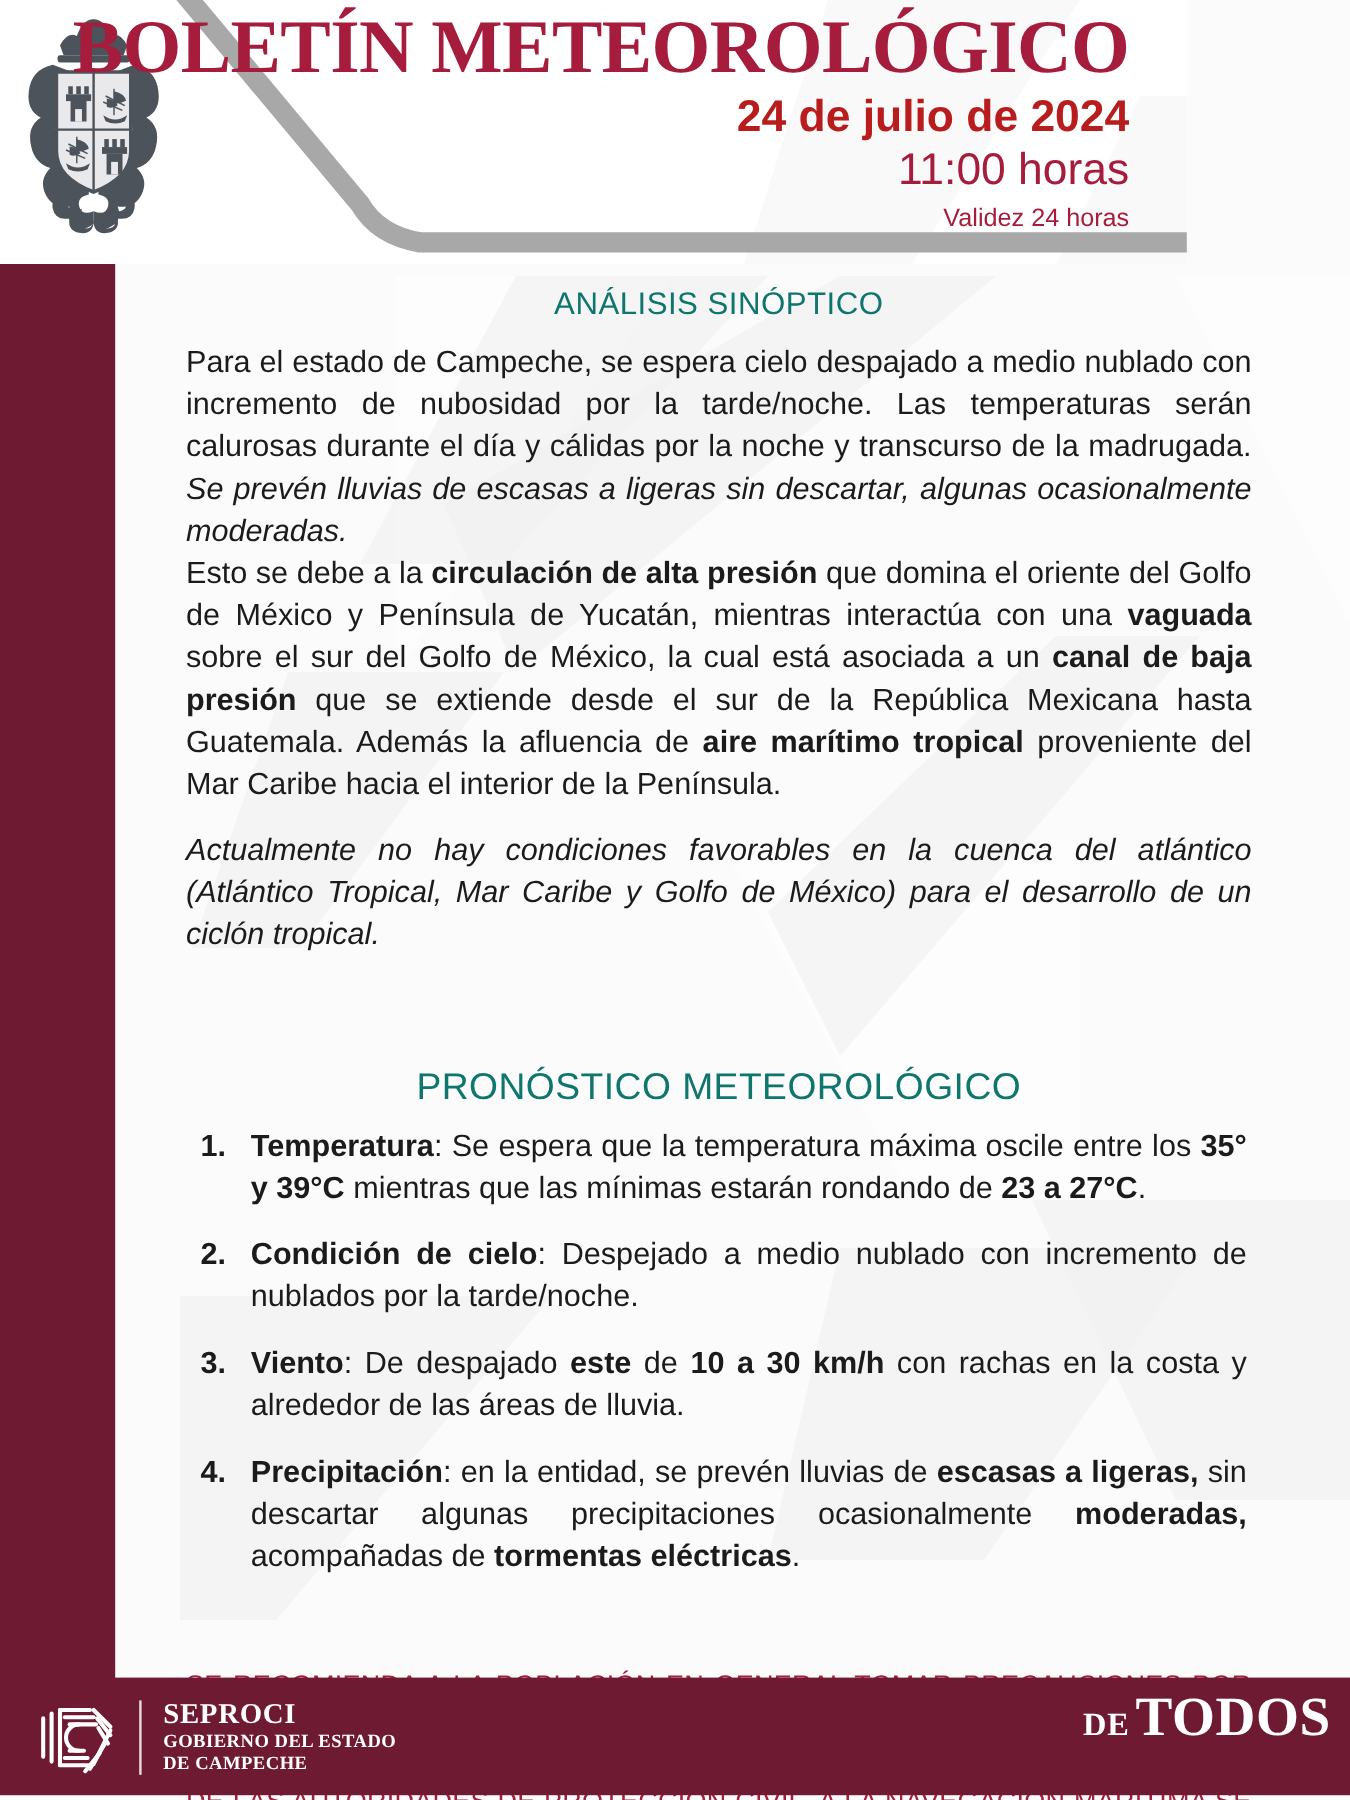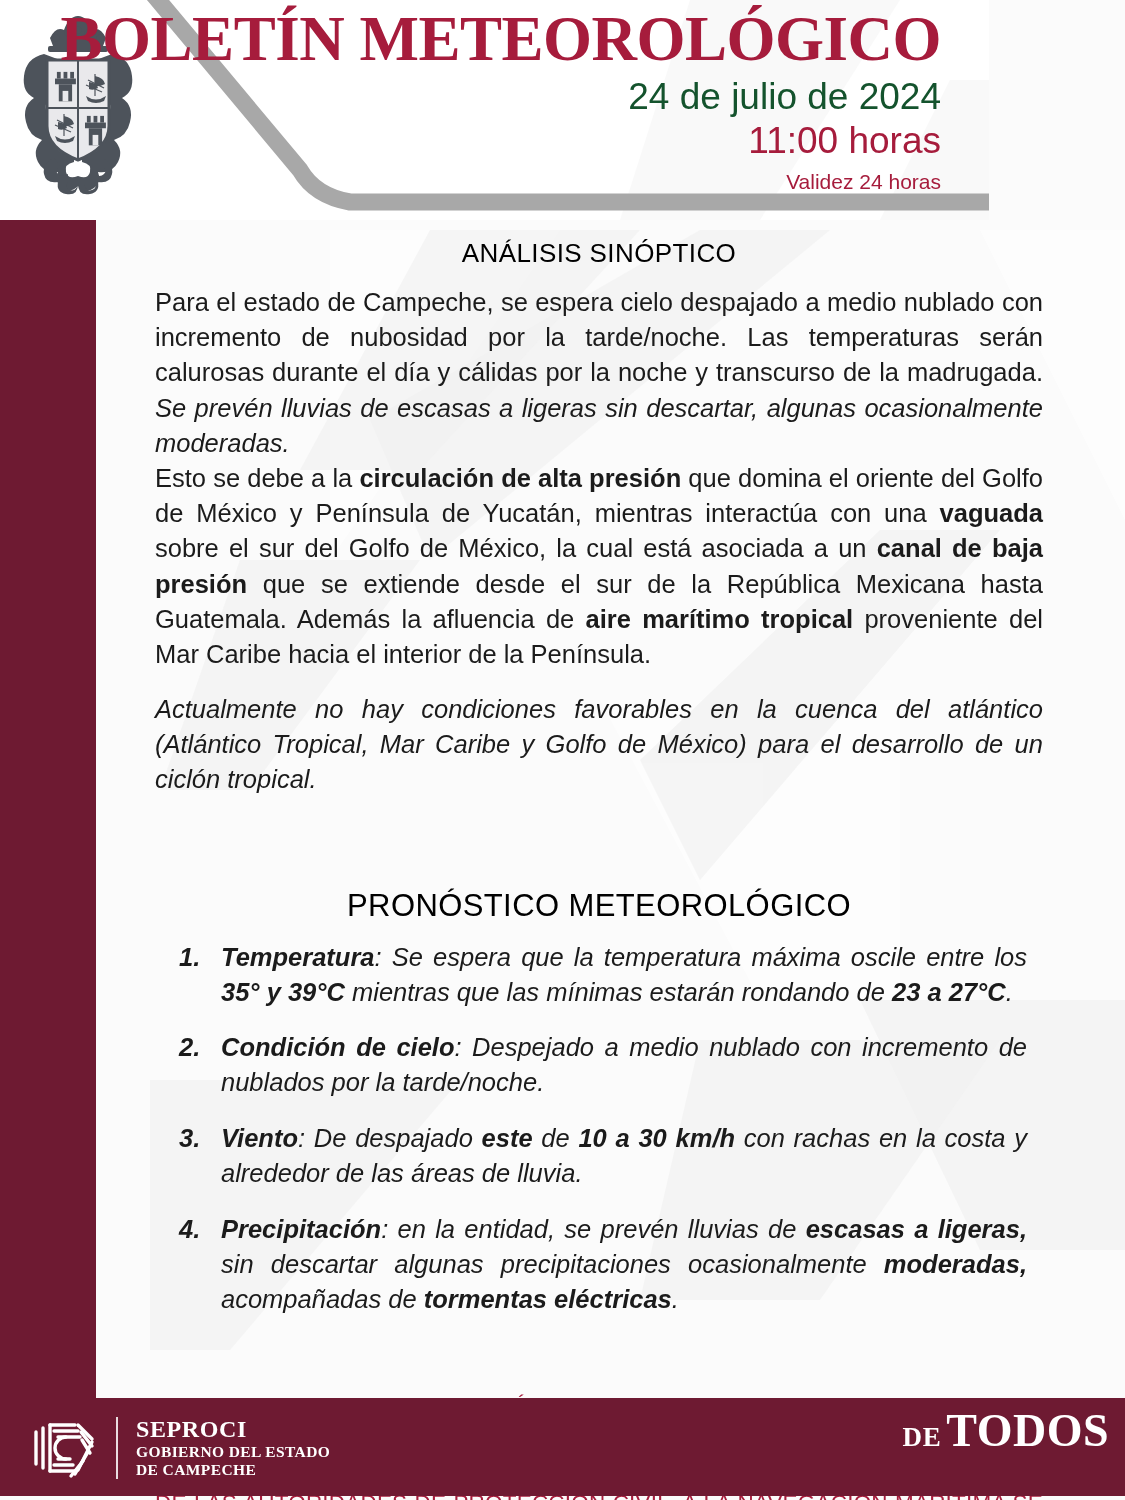--- a/index.html
+++ b/index.html
@@ -39,22 +39,22 @@
     font-family:"Liberation Serif", serif;
     font-weight:bold;
     font-size:63px;
     letter-spacing:-0.5px;
     color:#a61c3c;
     line-height:1.0;
     margin:0 0 4px 0;
     white-space:nowrap;
   }
   .header-date{
-    font-size:37px;color:#14532d;line-height:1.18;margin:0;
-    font-weight:400;
+    font-size:37px;color:#b91c1c;line-height:1.18;margin:0;
+    font-weight:700;
   }
   .header-hour{
     font-size:37px;color:#a61c3c;line-height:1.18;margin:0;
     font-weight:400;
   }
   .header-validez{
     font-size:21px;color:#a61c3c;line-height:1.5;margin:4px 0 0 0;
     font-weight:400;
   }
 
@@ -62,38 +62,38 @@
   .sidebar-bar{
     position:absolute;left:0;top:220px;width:96px;height:1182px;
     background:#6e1a32;z-index:2;
   }
 
   
   .content{
     position:absolute;left:155px;top:238px;width:888px;z-index:2;
   }
   .section-heading{
-    text-align:center;color:#000000;font-size:26px;letter-spacing:0.4px;
+    text-align:center;color:#0f766e;font-size:26px;letter-spacing:0.4px;
     margin:0 0 16px 0;font-weight:400;
   }
   .section-heading.pronostico{
     font-size:31px;margin:0 0 14px 0;
   }
   .para{
     font-size:25.5px;line-height:1.38;color:#1b1b1b;
     text-align:justify;text-justify:inter-word;margin:0;
     -webkit-hyphens:none;hyphens:none;
   }
   .para em{font-style:italic;}
   .para b{font-weight:bold;}
   .para.italic-block{font-style:italic;margin-top:20px;}
   .spacer-lg{height:90px;}
 
   ol.pronostico-list{
-    margin:16px;padding:0 0 0 0;list-style:none;counter-reset:pitem;font-style:italic;
+    margin:4px;padding:0 0 0 0;list-style:none;counter-reset:pitem;
   }
   ol.pronostico-list > li{
     position:relative;
     padding-left:50px;
     margin-bottom:21px;
     font-size:25.5px;line-height:1.37;color:#1b1b1b;
     text-align:justify;
   }
   ol.pronostico-list > li::before{
     counter-increment:pitem;

